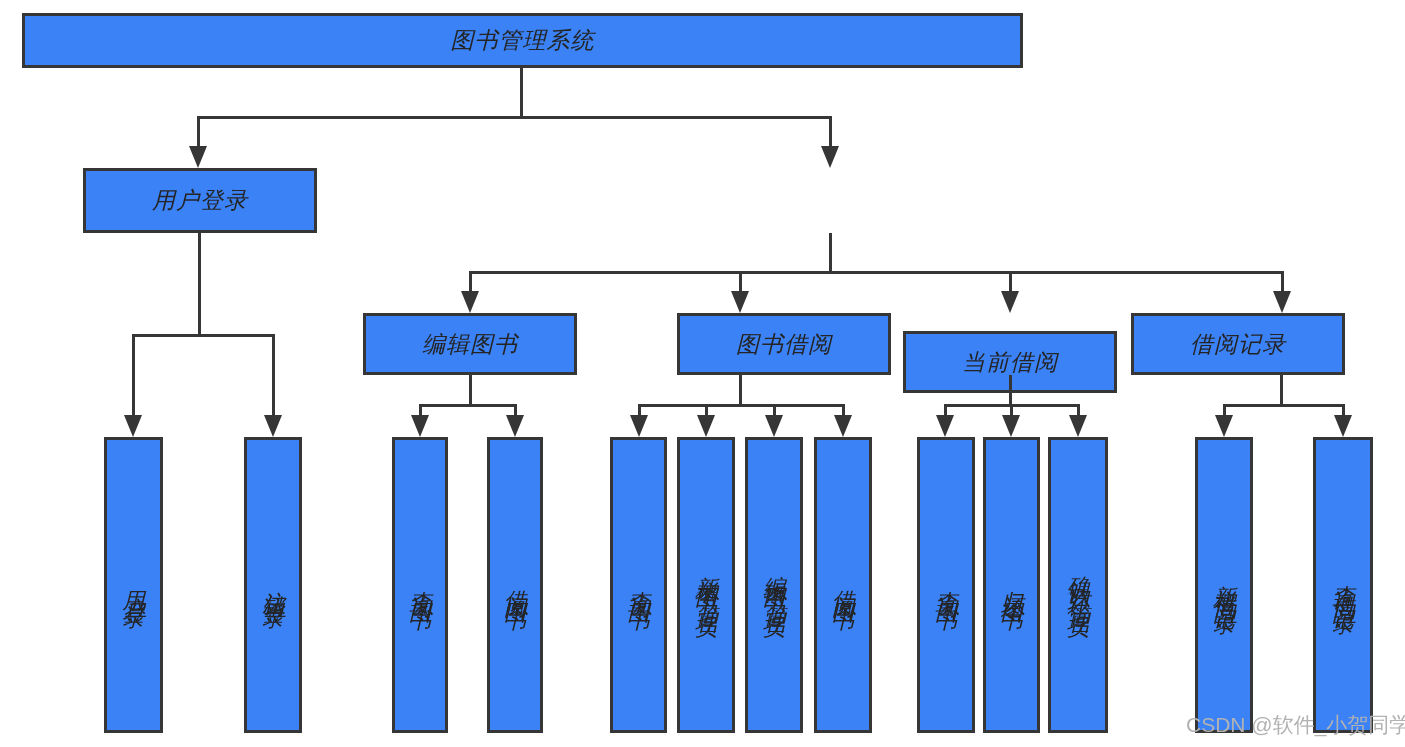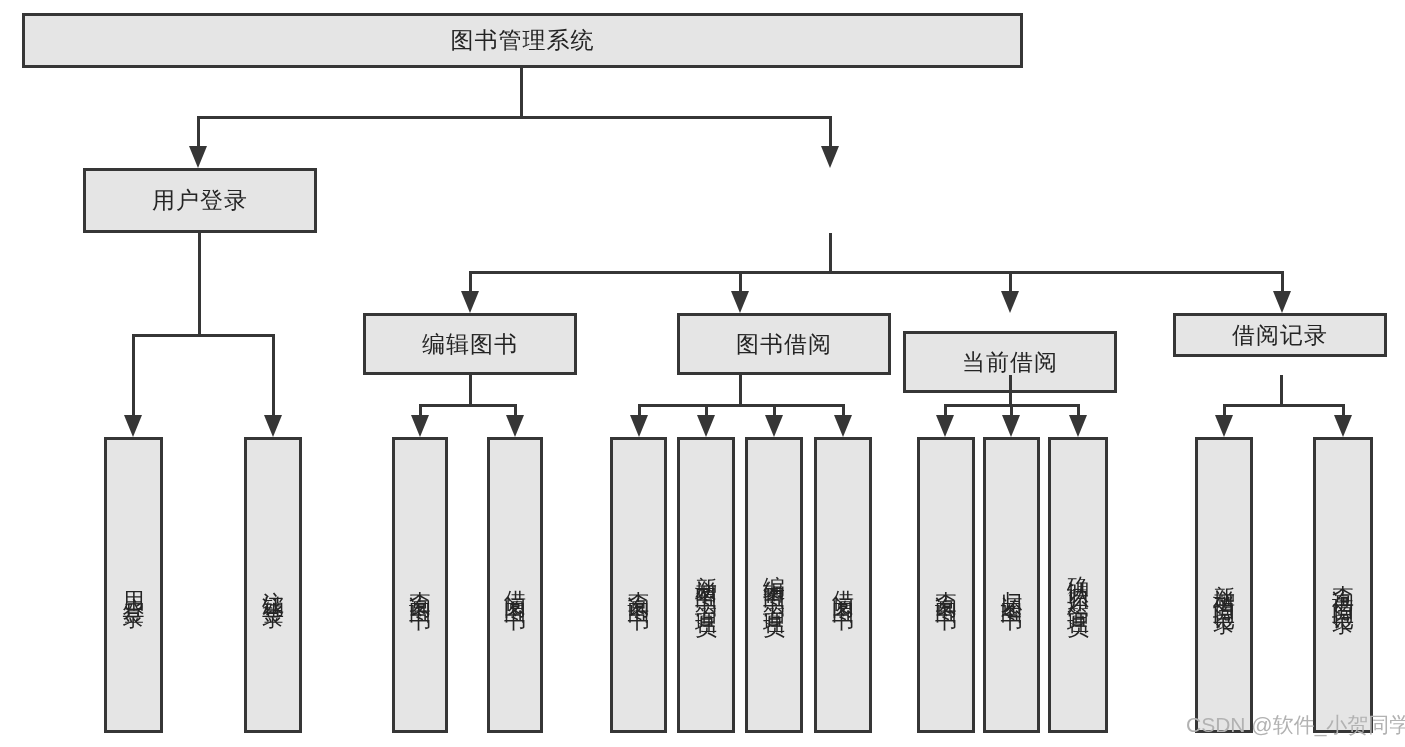--- a/index.html
+++ b/index.html
@@ -5,27 +5,28 @@
   html,body{margin:0;padding:0;background:#ffffff;}
   .canvas{
     position:relative;
     width:1405px;height:747px;
     background:#ffffff;
     font-family:"Liberation Sans","DejaVu Sans",sans-serif;
     overflow:hidden;
   }
   .box{
     position:absolute;
-    background:#e5e5e5;
+    background:#3b82f6;
     border:3px solid #363636;
     box-sizing:border-box;
     display:flex;
     align-items:center;
     justify-content:center;
     color:#242424;
+    font-style:italic;
   }
   .hbox{font-size:23px;letter-spacing:1px;white-space:nowrap;}
   .vbox{
     writing-mode:vertical-rl;
     text-orientation:mixed;
     font-size:22px;
     letter-spacing:6px;
     line-height:1;
   }
   .vline,.hline{position:absolute;background:#363636;}
@@ -51,21 +52,21 @@
 
 <div class="canvas">
 
   <div class="box hbox" style="left:22px;top:13px;width:1001px;height:55px;">图书管理系统</div>
 
   <div class="box hbox" style="left:83px;top:168px;width:234px;height:65px;">用户登录</div>
 
   <div class="box hbox" style="left:363px;top:313px;width:214px;height:62px;">编辑图书</div>
   <div class="box hbox" style="left:633px;top:313px;width:214px;height:62px;margin-left:44px;">图书借阅</div>
   <div class="box hbox" style="left:903px;top:331px;width:214px;height:62px;">当前借阅</div>
-  <div class="box hbox" style="left:1173px;top:313px;width:214px;height:44px;text-align:center;">借阅记录</div>
+  <div class="box hbox" style="left:1131px;top:313px;width:214px;height:62px;text-align:center;">借阅记录</div>
 
   <div class="box vbox" style="left:104px;top:437px;width:59px;height:296px;">用户登录</div>
   <div class="box vbox" style="left:244px;top:437px;width:58px;height:296px;">注销登录</div>
 
   <div class="box vbox" style="left:392px;top:437px;width:56px;height:296px;">查询图书</div>
   <div class="box vbox" style="left:487px;top:437px;width:56px;height:296px;">借阅图书</div>
 
   <div class="box vbox" style="left:610px;top:437px;width:57px;height:296px;">查询图书</div>
   <div class="box vbox" style="left:677px;top:437px;width:58px;height:296px;">新增图书（管理员）</div>
   <div class="box vbox" style="left:745px;top:437px;width:58px;height:296px;">编辑图书（管理员）</div>

